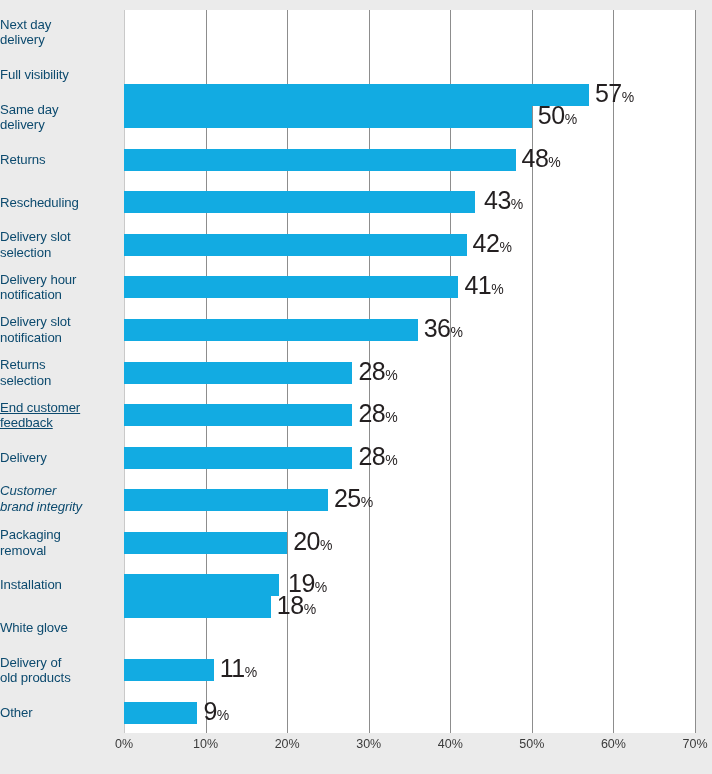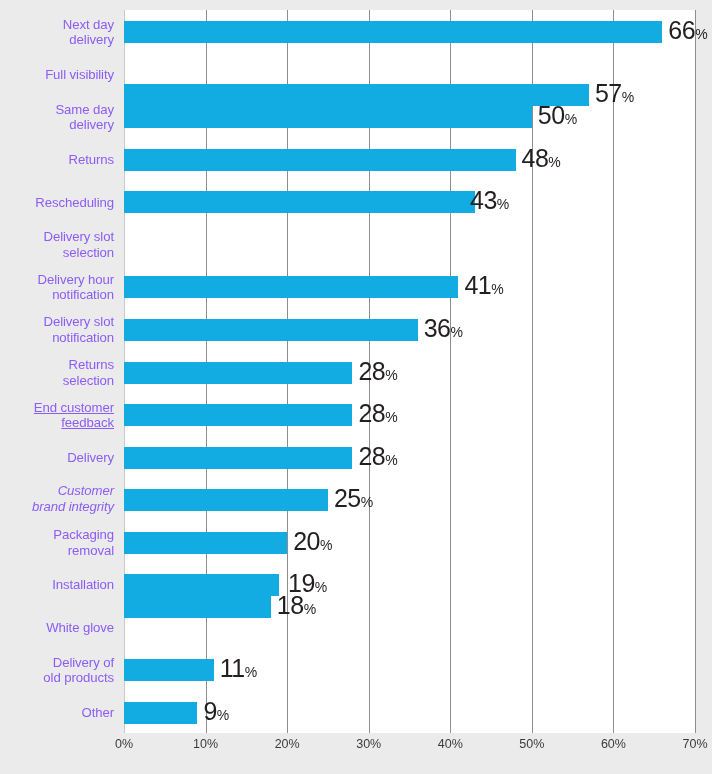--- a/index.html
+++ b/index.html
@@ -26,22 +26,22 @@
     position: absolute;
     left: 0;
     top: 10px;
     width: 124px;
     height: 723px;
   }
   .cat-label {
     position: absolute;
     right: 10px;
     width: 114px;
-    text-align: right;
-    color: #8b5cf6;
+    text-align: left;
+    color: #0c4a6e;
     font-size: 13.2px;
     line-height: 15.5px;
     font-family: "Liberation Sans", sans-serif;
     letter-spacing: -0.1px;
   }
 
   
   #plot-area {
     position: absolute;
     left: 124px;
@@ -180,39 +180,39 @@
 
   <div id="plot-area">
       <div class="gridline zero-line" style="left: 0px;"></div>
       <div class="gridline" style="left: 81.5714px;"></div>
       <div class="gridline" style="left: 163.143px;"></div>
       <div class="gridline" style="left: 244.714px;"></div>
       <div class="gridline" style="left: 326.286px;"></div>
       <div class="gridline" style="left: 407.857px;"></div>
       <div class="gridline" style="left: 489.429px;"></div>
       <div class="gridline" style="left: 571px;"></div>
-      <div class="bar-row" style="top: 11.2647px;">
-        <div class="bar" title="Next day delivery: 66%" style="width: 538.371px; background: rgb(18, 171, 226);"></div>
-        <div class="bar-value" style="left: 544.371px;"><span class="num">66</span><span class="pct">%</span></div>
-      </div>
       <div class="bar-row" style="top: 53.7941px; margin-top: 20px;">
         <div class="bar" title="Full visibility: 57%" style="width: 464.957px; background: rgb(18, 171, 226);"></div>
         <div class="bar-value" style="left: 470.957px;"><span class="num">57</span><span class="pct">%</span></div>
       </div>
       <div class="bar-row" style="top: 96.3235px;">
         <div class="bar" title="Same day delivery: 50%" style="width: 407.857px; background: rgb(18, 171, 226);"></div>
         <div class="bar-value" style="left: 413.857px;"><span class="num">50</span><span class="pct">%</span></div>
       </div>
       <div class="bar-row" style="top: 138.853px;">
         <div class="bar" title="Returns: 48%" style="width: 391.543px; background: rgb(18, 171, 226);"></div>
         <div class="bar-value" style="left: 397.543px;"><span class="num">48</span><span class="pct">%</span></div>
       </div>
       <div class="bar-row" style="top: 181.382px;">
         <div class="bar" title="Rescheduling: 43%" style="width: 350.757px; background: rgb(18, 171, 226);"></div>
-        <div class="bar-value" style="left: 346px;"><span class="num">43</span><span class="pct">%</span></div>
+        <div class="bar-value" style="left: 360px;"><span class="num">43</span><span class="pct">%</span></div>
+      </div>
+      <div class="bar-row" style="top: 223.912px;">
+        <div class="bar" title="Delivery slot selection: 42%" style="width: 342.6px; background: rgb(18, 171, 226);"></div>
+        <div class="bar-value" style="left: 348.6px;"><span class="num">42</span><span class="pct">%</span></div>
       </div>
       <div class="bar-row" style="top: 266.441px;">
         <div class="bar" title="Delivery hour notification: 41%" style="width: 334.443px; background: rgb(18, 171, 226);"></div>
         <div class="bar-value" style="left: 340.443px;"><span class="num">41</span><span class="pct">%</span></div>
       </div>
       <div class="bar-row" style="top: 308.971px;">
         <div class="bar" title="Delivery slot notification: 36%" style="width: 293.657px; background: rgb(18, 171, 226);"></div>
         <div class="bar-value" style="left: 299.657px;"><span class="num">36</span><span class="pct">%</span></div>
       </div>
       <div class="bar-row" style="top: 351.5px;">

